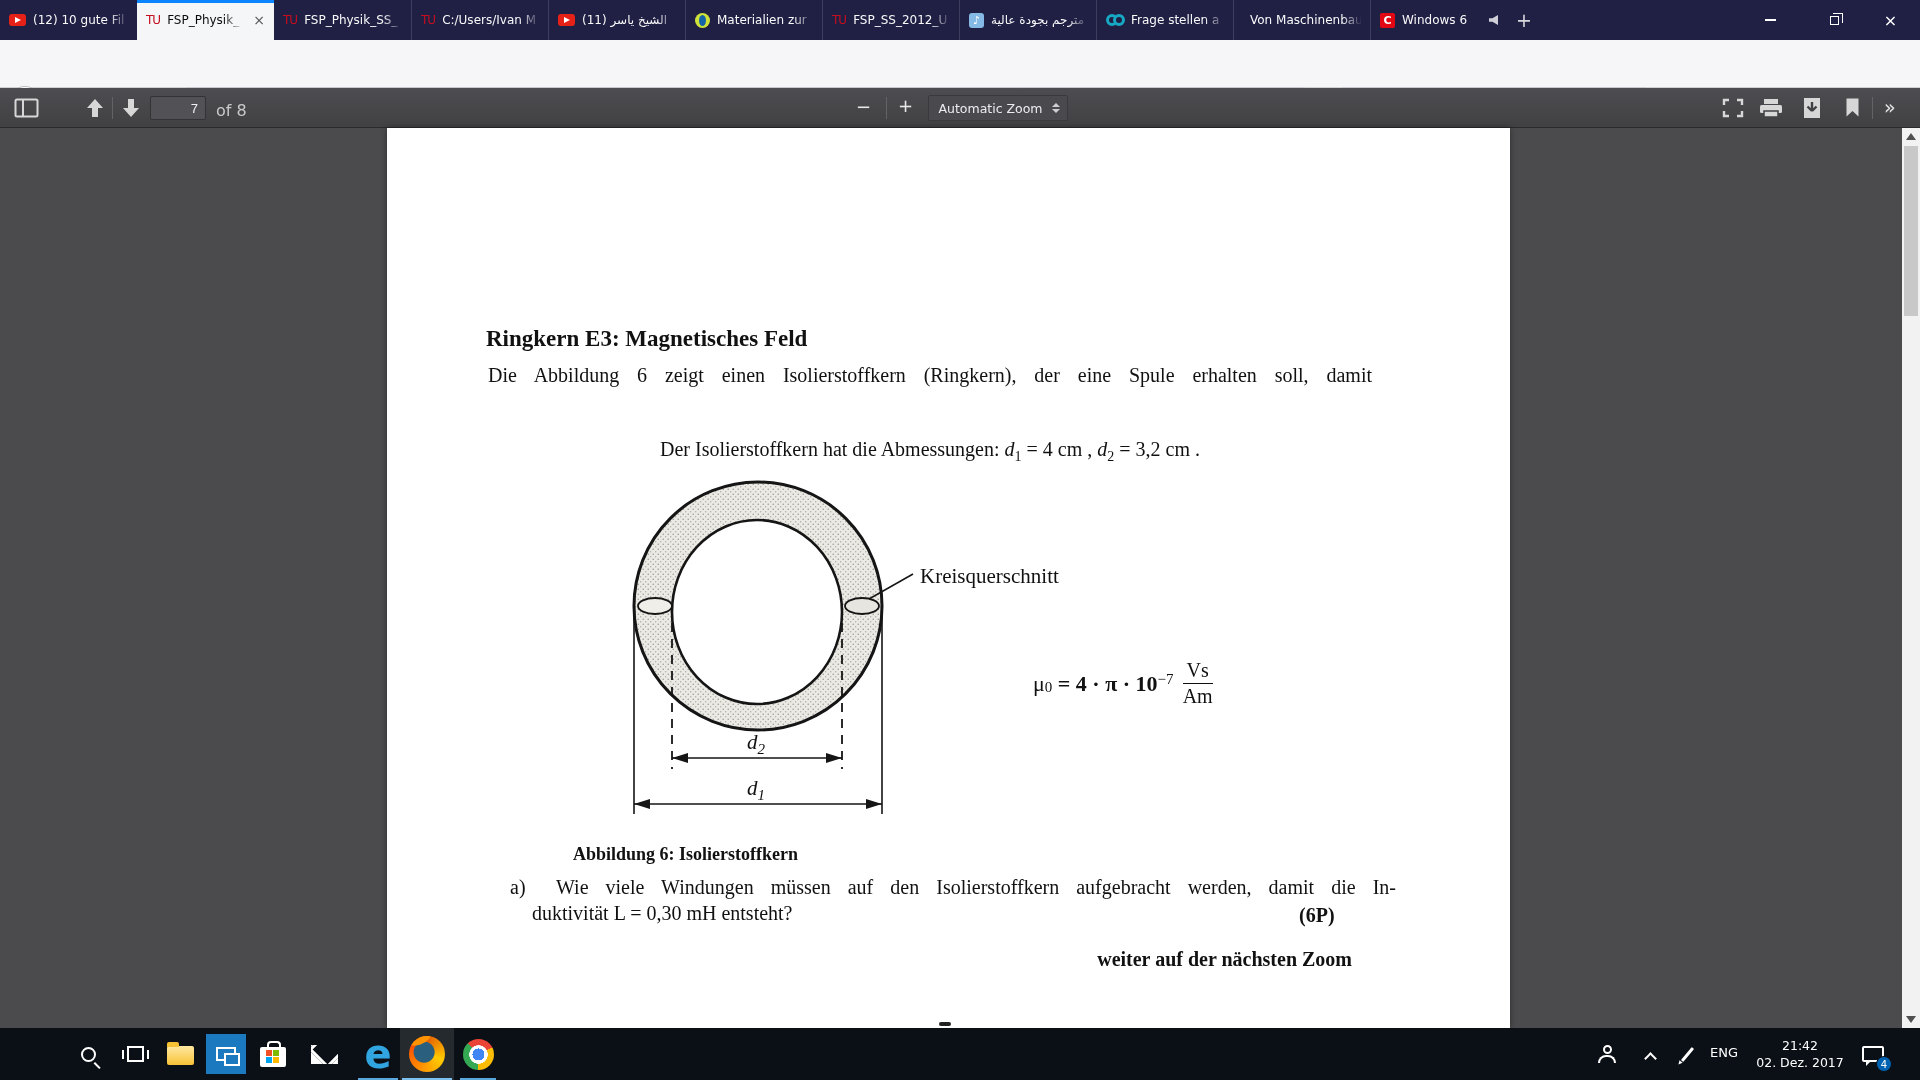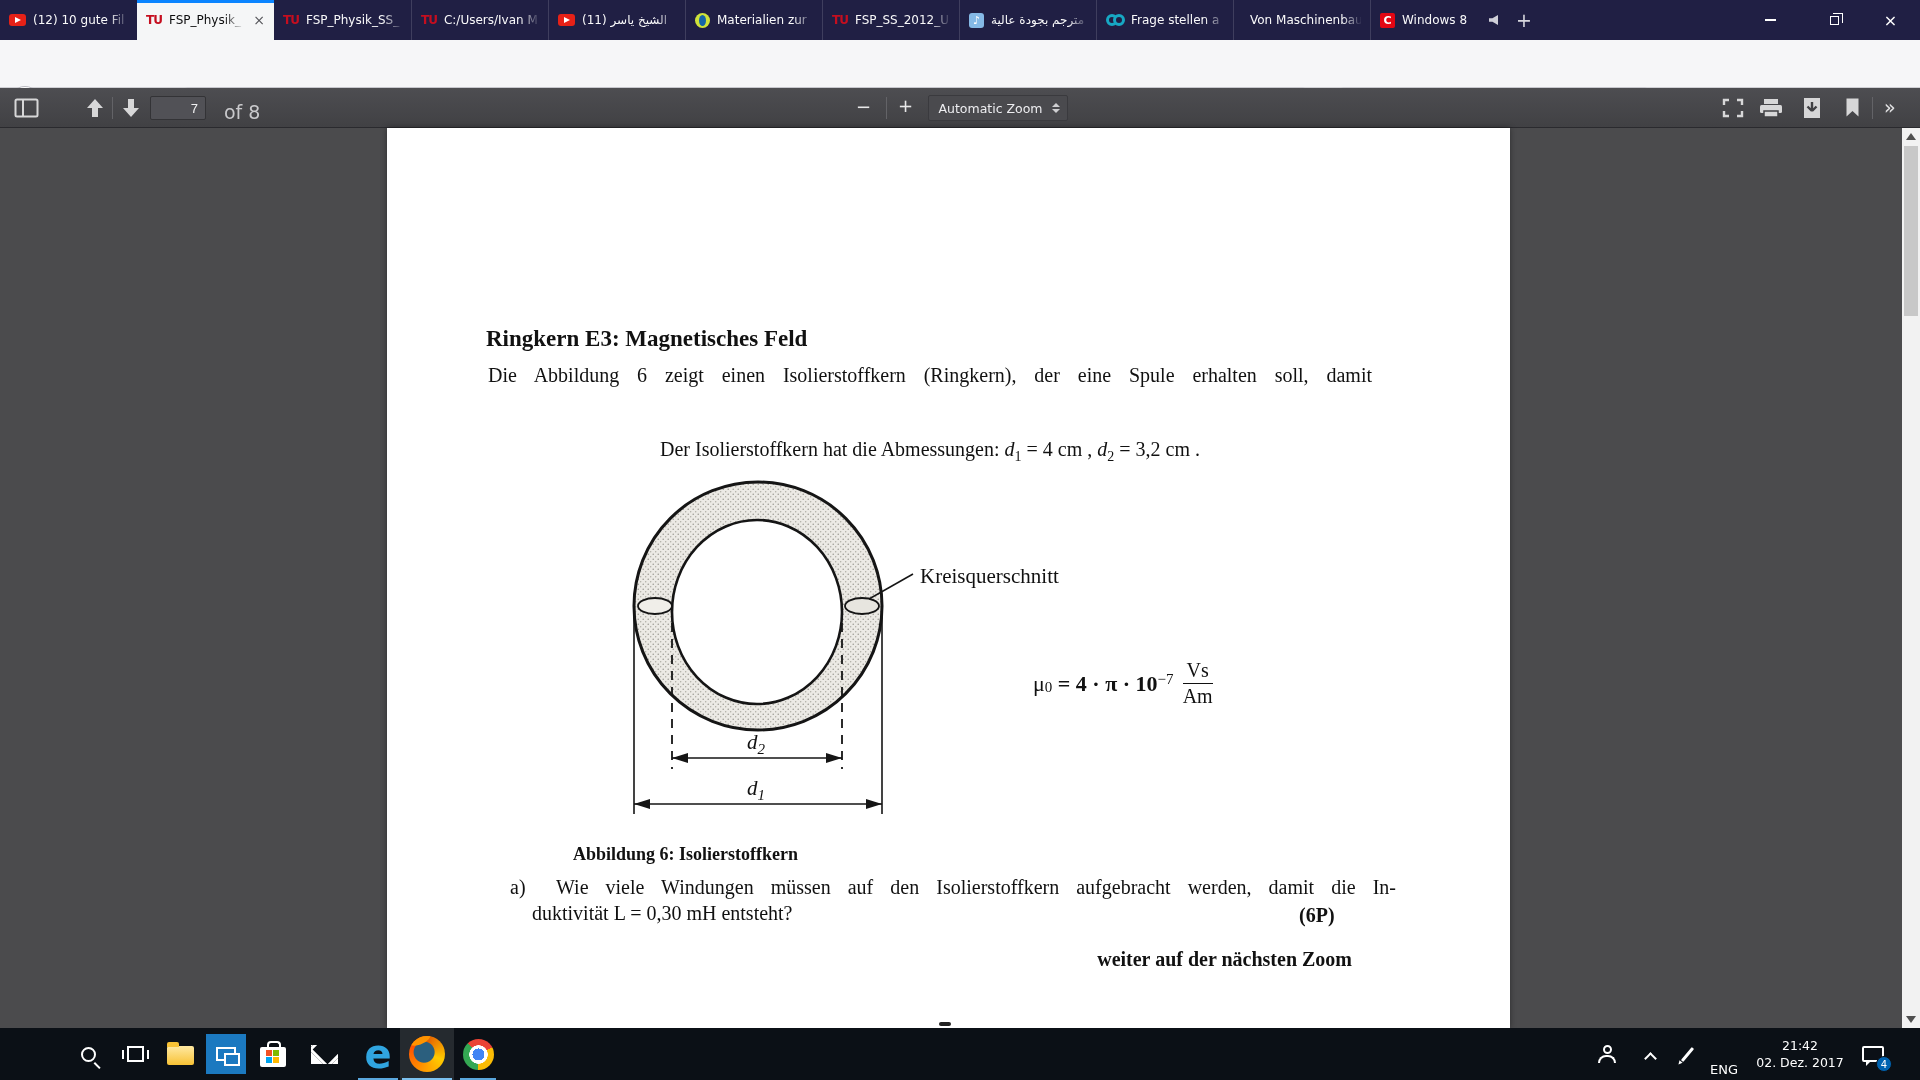--- a/index.html
+++ b/index.html
@@ -16,21 +16,21 @@
                 background:linear-gradient(90deg, rgba(32,31,68,0), #201f44 85%); }
   .tab.active { background:#f5f6f7; color:#0c0c0d; border-left:none; }
   .tab.active + .tab { border-left:none; }
   .tab.active::before { content:""; position:absolute; left:0; top:0; width:100%; height:3px; background:#0a84ff; }
   .tab.active .tfade { right:26px; background:linear-gradient(90deg, rgba(245,246,247,0), #f5f6f7 85%); }
   .tab-close { flex:0 0 auto; font-size:14px; color:#55555a; margin-left:2px; }
   .fav { flex:0 0 auto; display:flex; align-items:center; justify-content:center; }
   .fav-yt { width:17px; height:12px; background:#e62117; border-radius:3px; position:relative; }
   .fav-yt::after { content:""; position:absolute; left:6px; top:3px; border-left:6px solid #fff;
                    border-top:3px solid transparent; border-bottom:3px solid transparent; }
-  .fav-tu { color:#c50e1f; font-weight:bold; font-size:12px; letter-spacing:-1px; font-family:"DejaVu Sans",sans-serif; }
+  .fav-tu { color:#c50e1f; font-weight:normal; font-size:12px; letter-spacing:-1px; font-family:"DejaVu Sans",sans-serif; }
   .fav-mat { width:15px; height:15px; border-radius:50%; background:#cfe23a; position:relative; }
   .fav-mat::after { content:""; position:absolute; left:4px; top:2px; width:7px; height:11px; border-radius:50%;
                     background:#1465a7; }
   .fav-music { width:15px; height:15px; background:#85b9e6; border-radius:3px; color:#fff; font-size:11px;
                display:flex; align-items:center; justify-content:center; }
   .fav-gf { position:relative; width:18px; height:13px; }
   .fav-gf i { position:absolute; top:0; width:12px; height:12px; border:3px solid #17a8c4; border-radius:50%; }
   .fav-gf i:first-child { left:0; }
   .fav-gf i:last-child { left:7px; background:#201f44; }
   .fav-chip { width:15px; height:15px; background:#e30613; border-radius:2px; color:#fff; font-weight:bold;
@@ -89,21 +89,21 @@
   .menu { position:absolute; left:1862px; top:56px; width:16px; height:2px; background:#2a2a2e;
           box-shadow:0 6px 0 #2a2a2e, 0 12px 0 #2a2a2e; }
 
   
   .pdfbar { position:absolute; left:0; top:88px; width:1920px; height:40px;
             background:linear-gradient(#4d4d51,#414144); border-bottom:1px solid #2a2a2e; color:#d7d7d8; }
   .pt { position:absolute; }
   .pt-divider { width:1px; height:22px; background:#636367; top:9px; }
   .pagebox { left:150px; top:8px; width:56px; height:24px; background:#515156; border:1px solid #333336;
              border-radius:2px; color:#f0f0f1; font-size:13px; text-align:right; padding-right:7px; outline:none; }
-  .of-label { left:224px; top:13px; font-size:19px; color:#c9c9cc; }
+  .of-label { left:216px; top:13px; font-size:16px; color:#c9c9cc; }
   .pm { font-size:18px; color:#e8e8e9; line-height:1; }
   .zoomsel { left:928px; top:7px; width:140px; height:26px; background:#4a4a4e; border:1px solid #3a3a3e;
              border-radius:2px; font-size:12.5px; color:#ededf0; display:flex; align-items:center; }
   .zoomsel .zlabel { flex:1; text-align:center; }
   .updown { margin-right:7px; display:flex; flex-direction:column; gap:2px; }
   .updown i { width:0; height:0; border-left:4px solid transparent; border-right:4px solid transparent; }
   .updown .u { border-bottom:4px solid #cfcfd2; }
   .updown .d { border-top:4px solid #cfcfd2; }
   .pchev { font-size:19px; color:#e0e0e2; }
 
@@ -188,21 +188,21 @@
   .rl-chrome { left:460px; width:36px; }
   .tb-people { left:1594px; top:14px; width:26px; height:24px; flex-direction:column; }
   .p-head { width:9px; height:9px; border:2px solid #fff; border-radius:50%; }
   .p-body { width:18px; height:8px; border:2px solid #fff; border-bottom:none; border-radius:9px 9px 0 0; margin-top:1px; }
   .tb-chev { left:1644px; top:22px; width:12px; height:12px; }
   .chev { width:9px; height:9px; border-left:2px solid #fff; border-top:2px solid #fff; transform:rotate(45deg); margin-top:4px; }
   .tb-pen { left:1676px; top:15px; width:22px; height:22px; }
   .pen { width:3px; height:17px; background:#fff; border-radius:1px; transform:rotate(40deg); position:relative; }
   .pen::after { content:""; position:absolute; left:-1px; bottom:-5px; width:0; height:0;
                 border-left:2.5px solid transparent; border-right:2.5px solid transparent; border-top:4px solid #fff; }
-  .tb-lang { left:1710px; top:34px; font-size:13px; }
+  .tb-lang { left:1710px; top:17px; font-size:13px; }
   .tb-clock { left:1752px; top:9px; width:96px; text-align:center; font-size:12.5px; line-height:17px; }
   .tb-action { left:1860px; top:15px; width:26px; height:22px; }
   .bubble { width:22px; height:16px; border:2px solid #fff; border-radius:2px; position:relative; }
   .bubble::after { content:""; position:absolute; left:2px; bottom:-6px; width:0; height:0;
                    border-top:6px solid #fff; border-right:6px solid transparent; }
   .badge { position:absolute; left:1876px; top:1056px; width:16px; height:16px; border-radius:50%;
            background:#0063b1; border:1.5px solid #0b1016; color:#fff; font-size:10px;
            display:flex; align-items:center; justify-content:center; z-index:5; }
   svg text { font-family:"Liberation Serif", serif; }
 </style>
@@ -260,21 +260,21 @@
         </span>
       <span class="title">Frage stellen a</span>
       <span class="tfade"></span>
     </div>
     <div class="tab">
       <span class="title">Von Maschinenbau</span>
       <span class="tfade"></span>
     </div>
     <div class="tab">
       <span class="fav fav-chip">C</span>
-      <span class="title">Windows 8</span>
+      <span class="title">Windows 6</span>
       <span class="speaker"></span>
     </div>
     <div class="newtab">+</div>
     <div class="winctl wc-min">
         <span></span>
       </div>
     <div class="winctl wc-rest">
         <span></span>
       </div>
     <div class="winctl wc-close">×</div>

